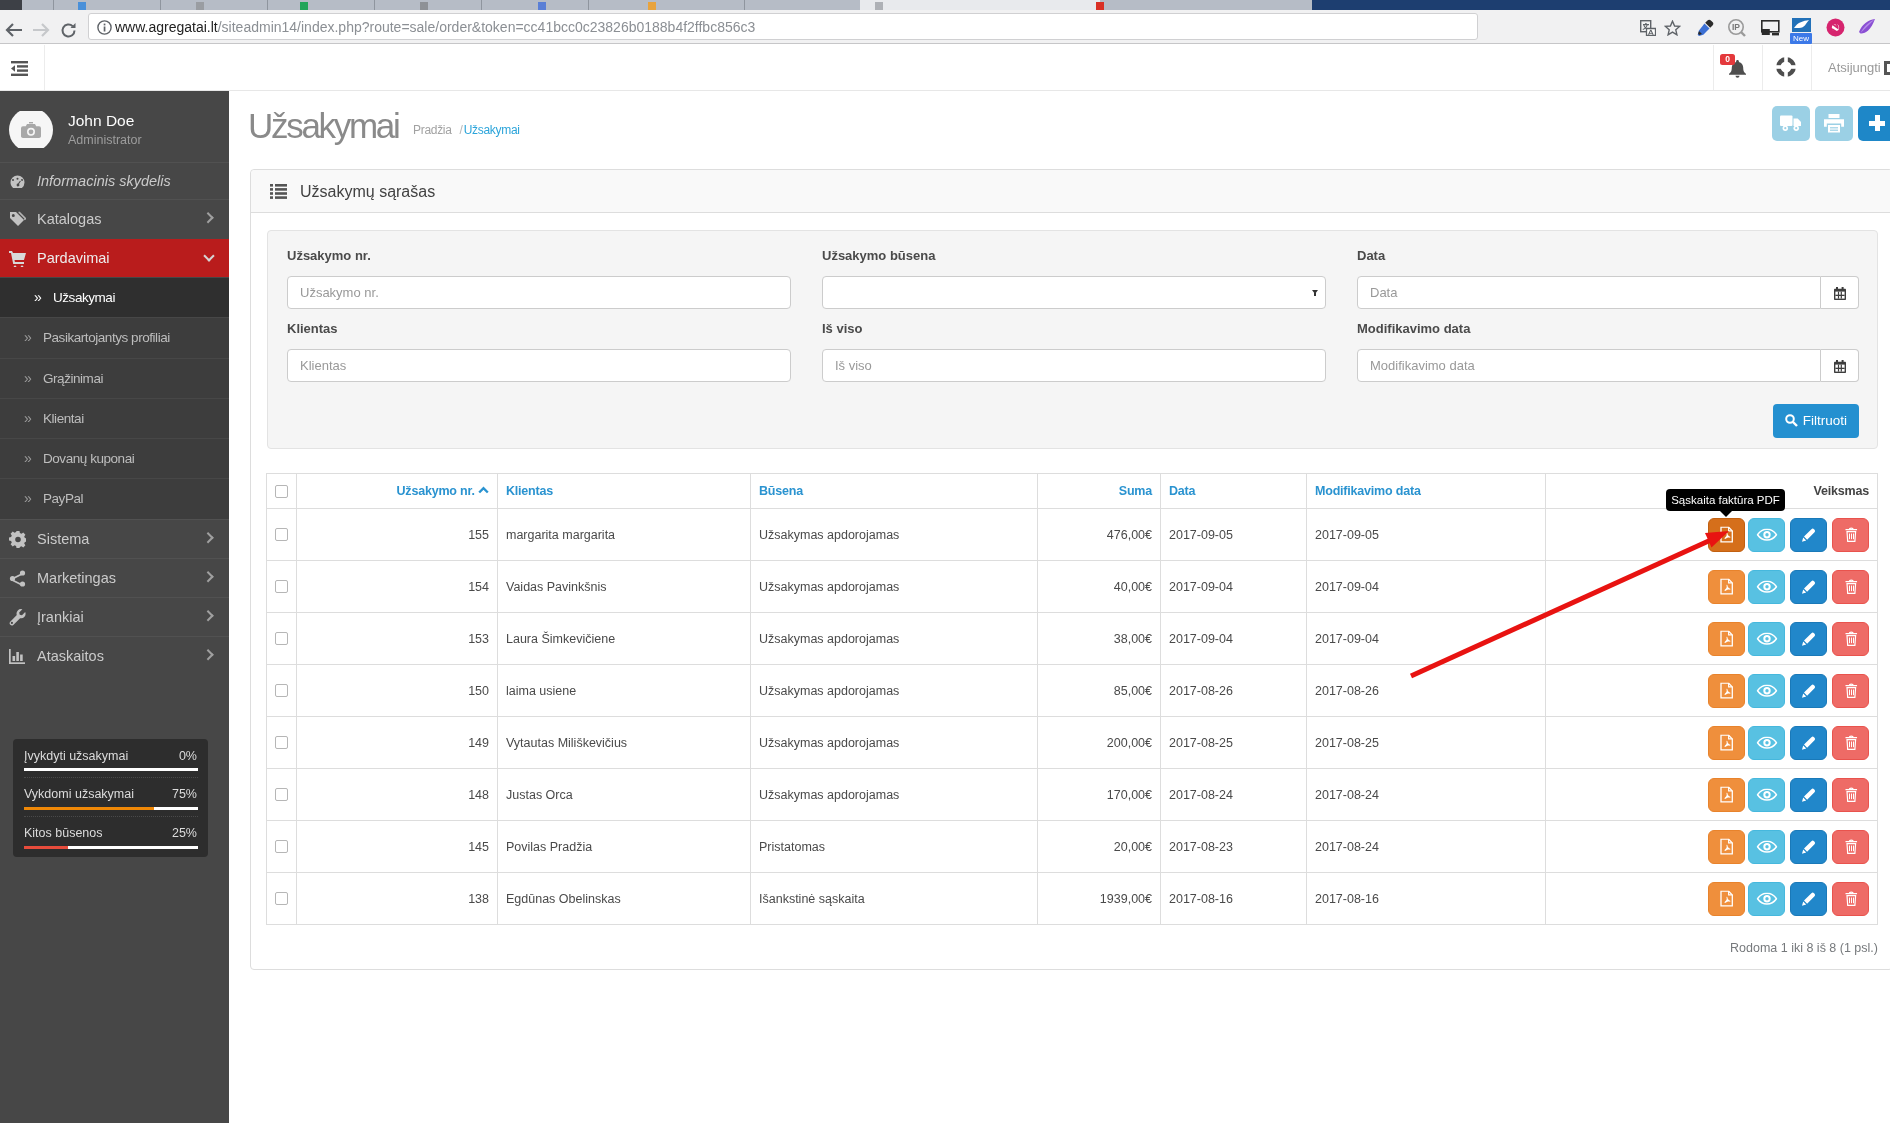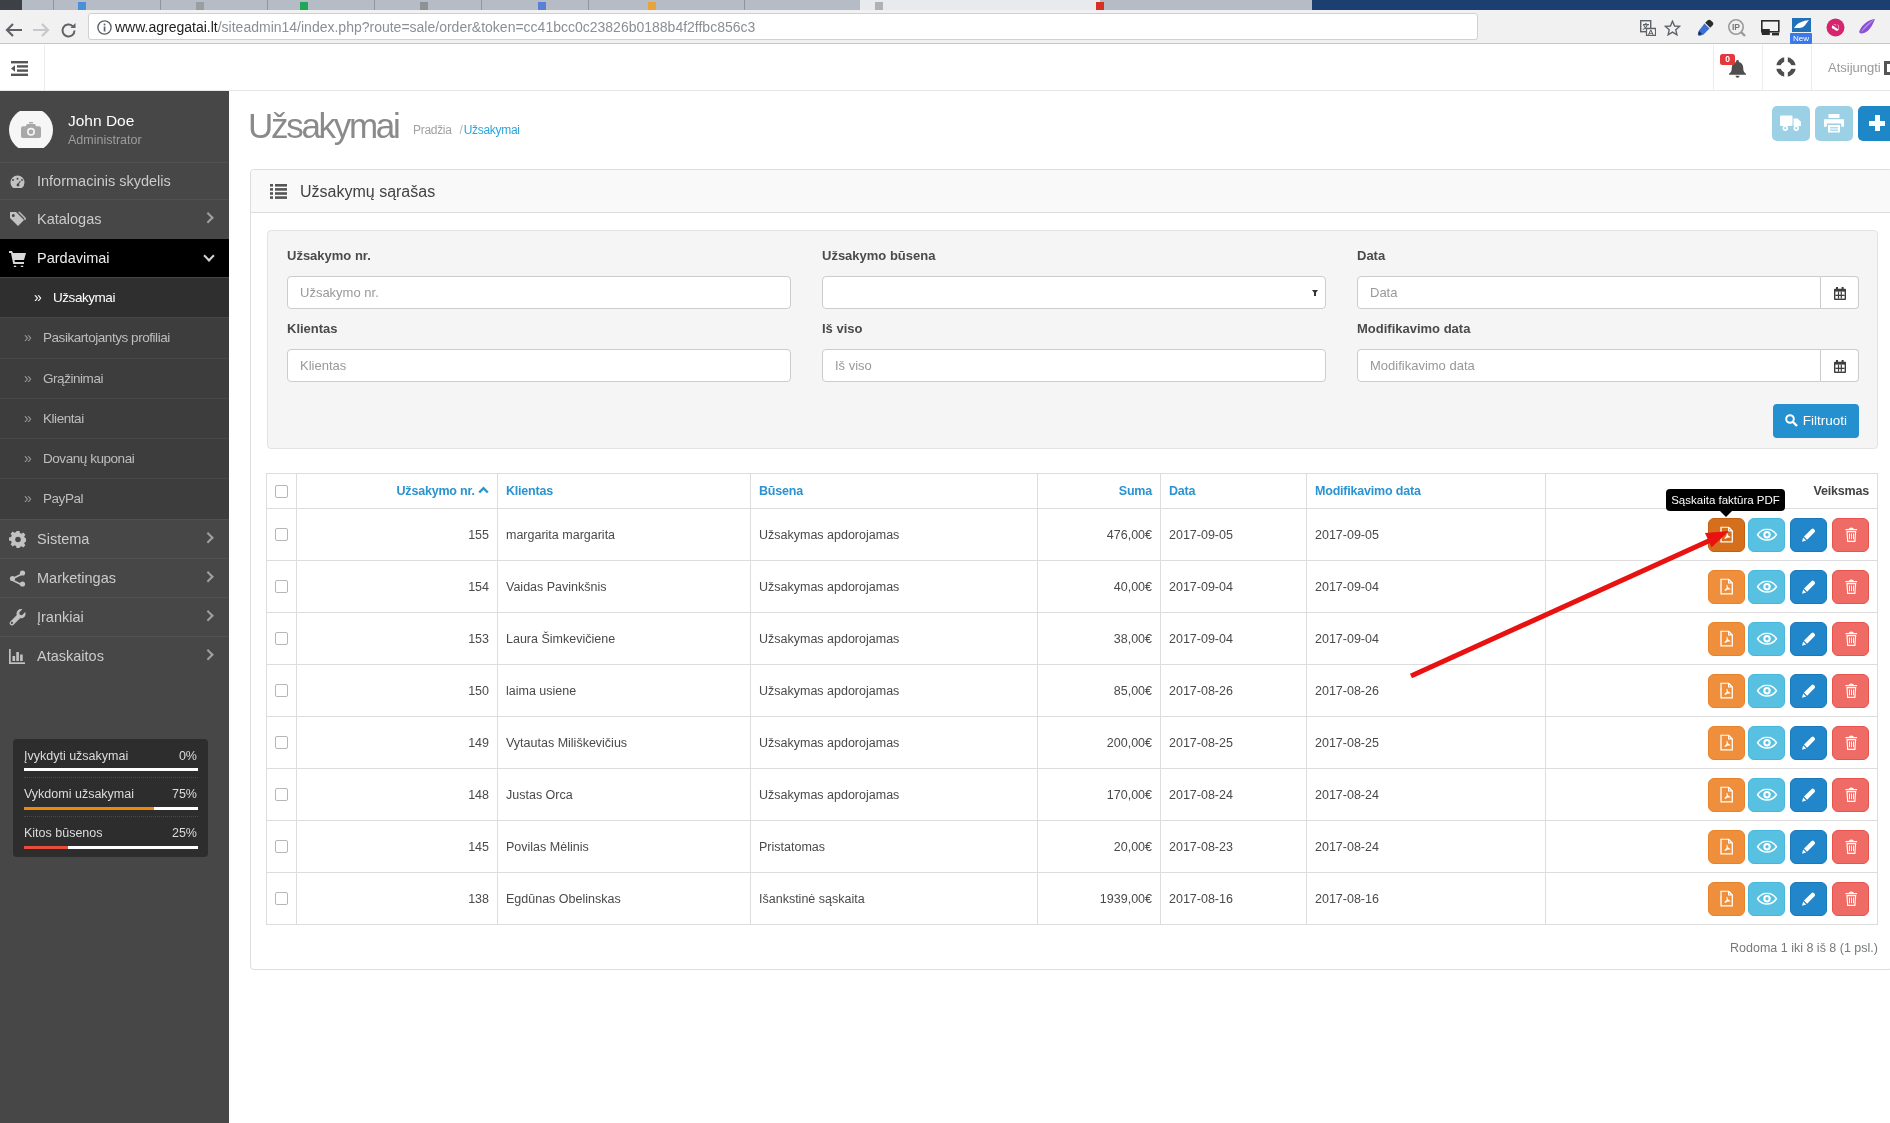--- a/index.html
+++ b/index.html
@@ -211,37 +211,37 @@
         <path fill="#a8a8a8" d="M6 2h8l1.2 2.2H18A2 2 0 0 1 20 6.2v7.6A2 2 0 0 1 18 16H2a2 2 0 0 1-2-2.2V6.2a2 2 0 0 1 2-2h2.8z"></path>
         <rect x="8" y="0" width="4" height="1.4" fill="#a8a8a8"></rect>
         <circle cx="10" cy="9.8" r="4" fill="#f6f6f6"></circle>
         <circle cx="10" cy="9.8" r="2.4" fill="#a8a8a8"></circle>
       </svg>
     </div>
     <div style="position:absolute;left:68px;top:21px;font-size:15.5px;color:#fdfdfd;">John Doe</div>
     <div style="position:absolute;left:68px;top:42px;font-size:12.5px;color:#9d9d9d;">Administrator</div>
   </div>
   <div id="menu">
-    <div class="mitem" style="height:37px;line-height:36px;">
+    <div class="mitem" style="height:37px;line-height:36px;font-style:italic;">
           <svg class="ico" viewBox="0 0 17 17">
             <path fill="#c2c2c2" d="M8.5 1.5a7 7 0 0 0-7 7c0 2.2 1 4.1 2.6 5.4h8.8a7 7 0 0 0 2.6-5.4 7 7 0 0 0-7-7zm0 2.2a1 1 0 1 1 0 2 1 1 0 0 1 0-2zM4 5a1 1 0 1 1 0 2 1 1 0 0 1 0-2zm9 0a1 1 0 1 1 0 2 1 1 0 0 1 0-2zm-2.2 2.1 1.8-1.2-2.6 4.1a1.4 1.4 0 1 1-2.4 1 1.4 1.4 0 0 1 1.4-1.4z"></path>
           </svg>
           <span class="txt">Informacinis skydelis</span>
         </div>
     <div class="mitem">
           <svg class="ico" viewBox="0 0 17 17">
             <path fill="#c2c2c2" d="M1 1h6l8 8-6 6-8-8zm3.3 2a1.5 1.5 0 1 0 0 3 1.5 1.5 0 0 0 0-3z"></path>
             <path fill="none" stroke="#b3b3b3" stroke-width="1.5" d="M9.5 1.6h1l6 6-1.2 1.2"></path>
           </svg>
           <span class="txt">Katalogas</span>
           <span class="chev"></span>
         </div>
 
     <div class="sub">
-      <div class="mitem" style="border-top-color:#484848;background:#000000;color:#ededed;">
+      <div class="mitem" style="border-top-color:#484848;background:#b91c1c;color:#ededed;">
             <svg class="ico" viewBox="0 0 17 17">
               <path fill="#d9d9d9" d="M0 1h3l1 2h13l-2 7H5.5l.4 2H15v2H4.2L2 3H0zM6 15.5a1.3 1.3 0 1 0 .1 0zm7 0a1.3 1.3 0 1 0 .1 0z"></path>
             </svg>
             <span class="txt">Pardavimai</span>
             <span class="chevd"></span>
           </div>
       <div class="subitem active2">
             <span class="ar" style="left:34px;">»</span>
             <span class="txt" style="left:53px;">Užsakymai</span>
           </div>
@@ -572,21 +572,21 @@
                     <use href="#i-pen"></use>
                   </svg></span><span class="abtn b-del"><svg width="13" height="16" viewBox="0 0 13 16">
                     <use href="#i-del"></use>
                   </svg></span></td>
             </tr>
       <tr>
               <td>
                 <div class="cb"></div>
               </td>
               <td class="tr">145</td>
-              <td>Povilas Mėlinis</td>
+              <td>Povilas Pradžia</td>
               <td>Pristatomas</td>
               <td class="tr">20,00€</td>
               <td>2017-08-23</td>
               <td>2017-08-24</td>
               <td class="tr"><span class="abtn b-pdf"><svg width="14" height="17" viewBox="0 0 14 17">
                     <use href="#i-pdf"></use>
                   </svg></span><span class="abtn b-eye"><svg width="21" height="13" viewBox="0 0 21 13">
                     <use href="#i-eye"></use>
                   </svg></span><span class="abtn b-edit"><svg width="14" height="15" viewBox="0 0 14 15">
                     <use href="#i-pen"></use>

